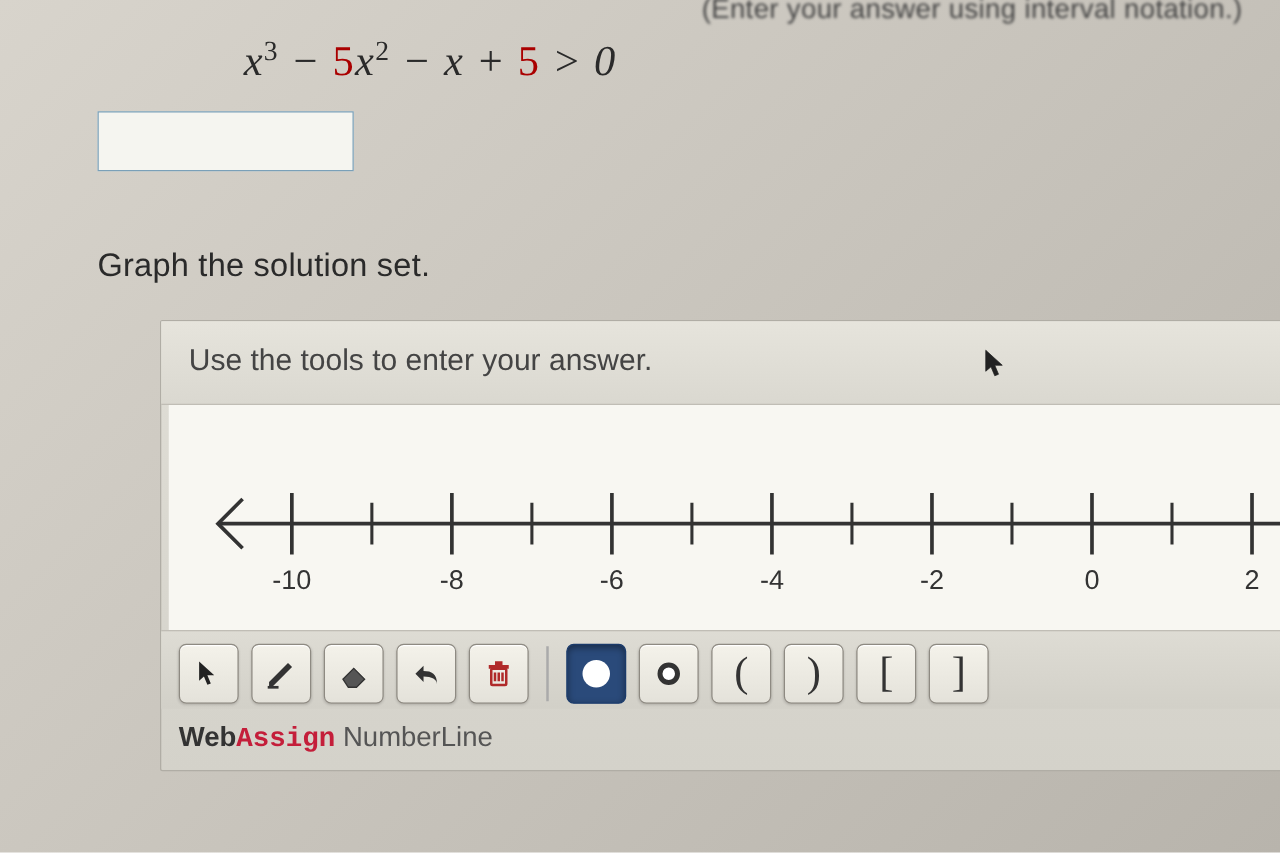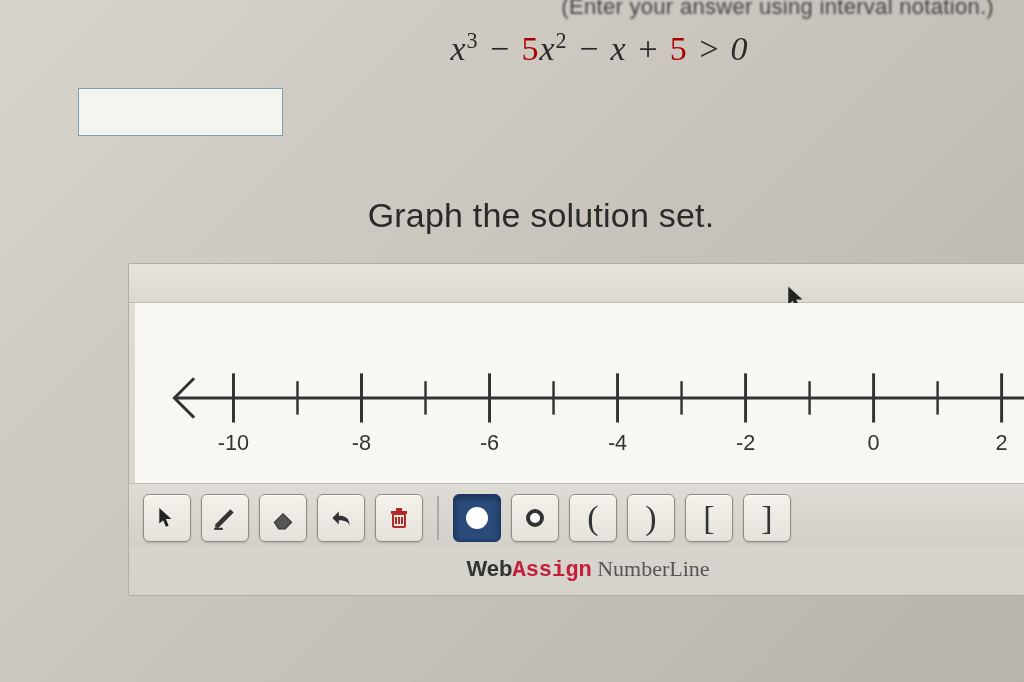--- a/index.html
+++ b/index.html
@@ -8,21 +8,20 @@
       background: linear-gradient(135deg, #d8d4cc 0%, #c8c4bc 50%, #b8b4ac 100%);
       width: 1024px;
       height: 682px;
       overflow: hidden;
       position: relative;
       color: #333;
       filter: blur(0.4px);
     }
     .page {
       padding: 0 20px 0 60px;
-      text-align: center;
     }
     .top-instruction {
       position: absolute;
       top: -6px;
       right: 30px;
       font-size: 22px;
       color: #444;
       filter: blur(1.2px);
       letter-spacing: 0.3px;
     }
@@ -39,21 +38,21 @@
     .coef { color: #a00; font-style: normal; }
     .answer-box {
       width: 205px;
       height: 48px;
       border: 1px solid #7aa0b8;
       background: #f5f5f0;
       margin-top: 20px;
       margin-left: 18px;
     }
     .section-label {
-      font-size: 34px;
+      font-size: 26px;
       color: #2a2a2a;
       margin-top: 60px;
       margin-left: 18px;
       letter-spacing: 0.2px;
     }
     .tool-panel {
       margin-top: 28px;
       margin-left: 68px;
       background: linear-gradient(180deg, #e0ded6 0%, #d4d2ca 100%);
       border: 1px solid #b0ada5;
@@ -131,38 +130,39 @@
       margin: 0 4px;
     }
     .brand {
       font-size: 22px;
       font-weight: bold;
       padding: 10px 14px 6px 14px;
       color: #333;
     }
     .brand .web { color: #333; }
     .brand .assign { color: #c41e3a; font-family: Liberation Mono, monospace; }
-    .brand .rest { font-weight: normal; color: #555; font-family: Liberation Serif, serif; }
+    .brand .rest { font-weight: normal; color: #555; }
   </style>
 </head>
 <body>
 
 <div class="page">
   <div class="top-instruction">(Enter your answer using interval notation.)</div>
 
   <div class="inequality">
     x<span class="sup">3</span> − <span class="coef">5</span>x<span class="sup">2</span> − x + <span class="coef">5</span> &gt; 0
   </div>
 
   <div class="answer-box"></div>
 
   <div class="section-label">Graph the solution set.</div>
 
   <div class="tool-panel">
     <div class="tool-header">
+      <span>Use the tools to enter your answer.</span>
       <svg class="cursor-svg" viewBox="0 0 16 20">
         <path d="M1 1 L1 15 L4.5 12 L7 18 L9.5 17 L7 11 L12 11 Z" fill="#222" stroke="#222" stroke-width="0.5"></path>
       </svg>
     </div>
 
     <div class="numberline-area">
       <svg class="nl-svg" viewBox="0 0 920 180">
         <line x1="40" y1="95" x2="920" y2="95" stroke="#333" stroke-width="3"></line>
         <polyline points="60,75 40,95 60,115" fill="none" stroke="#333" stroke-width="3"></polyline>
 

